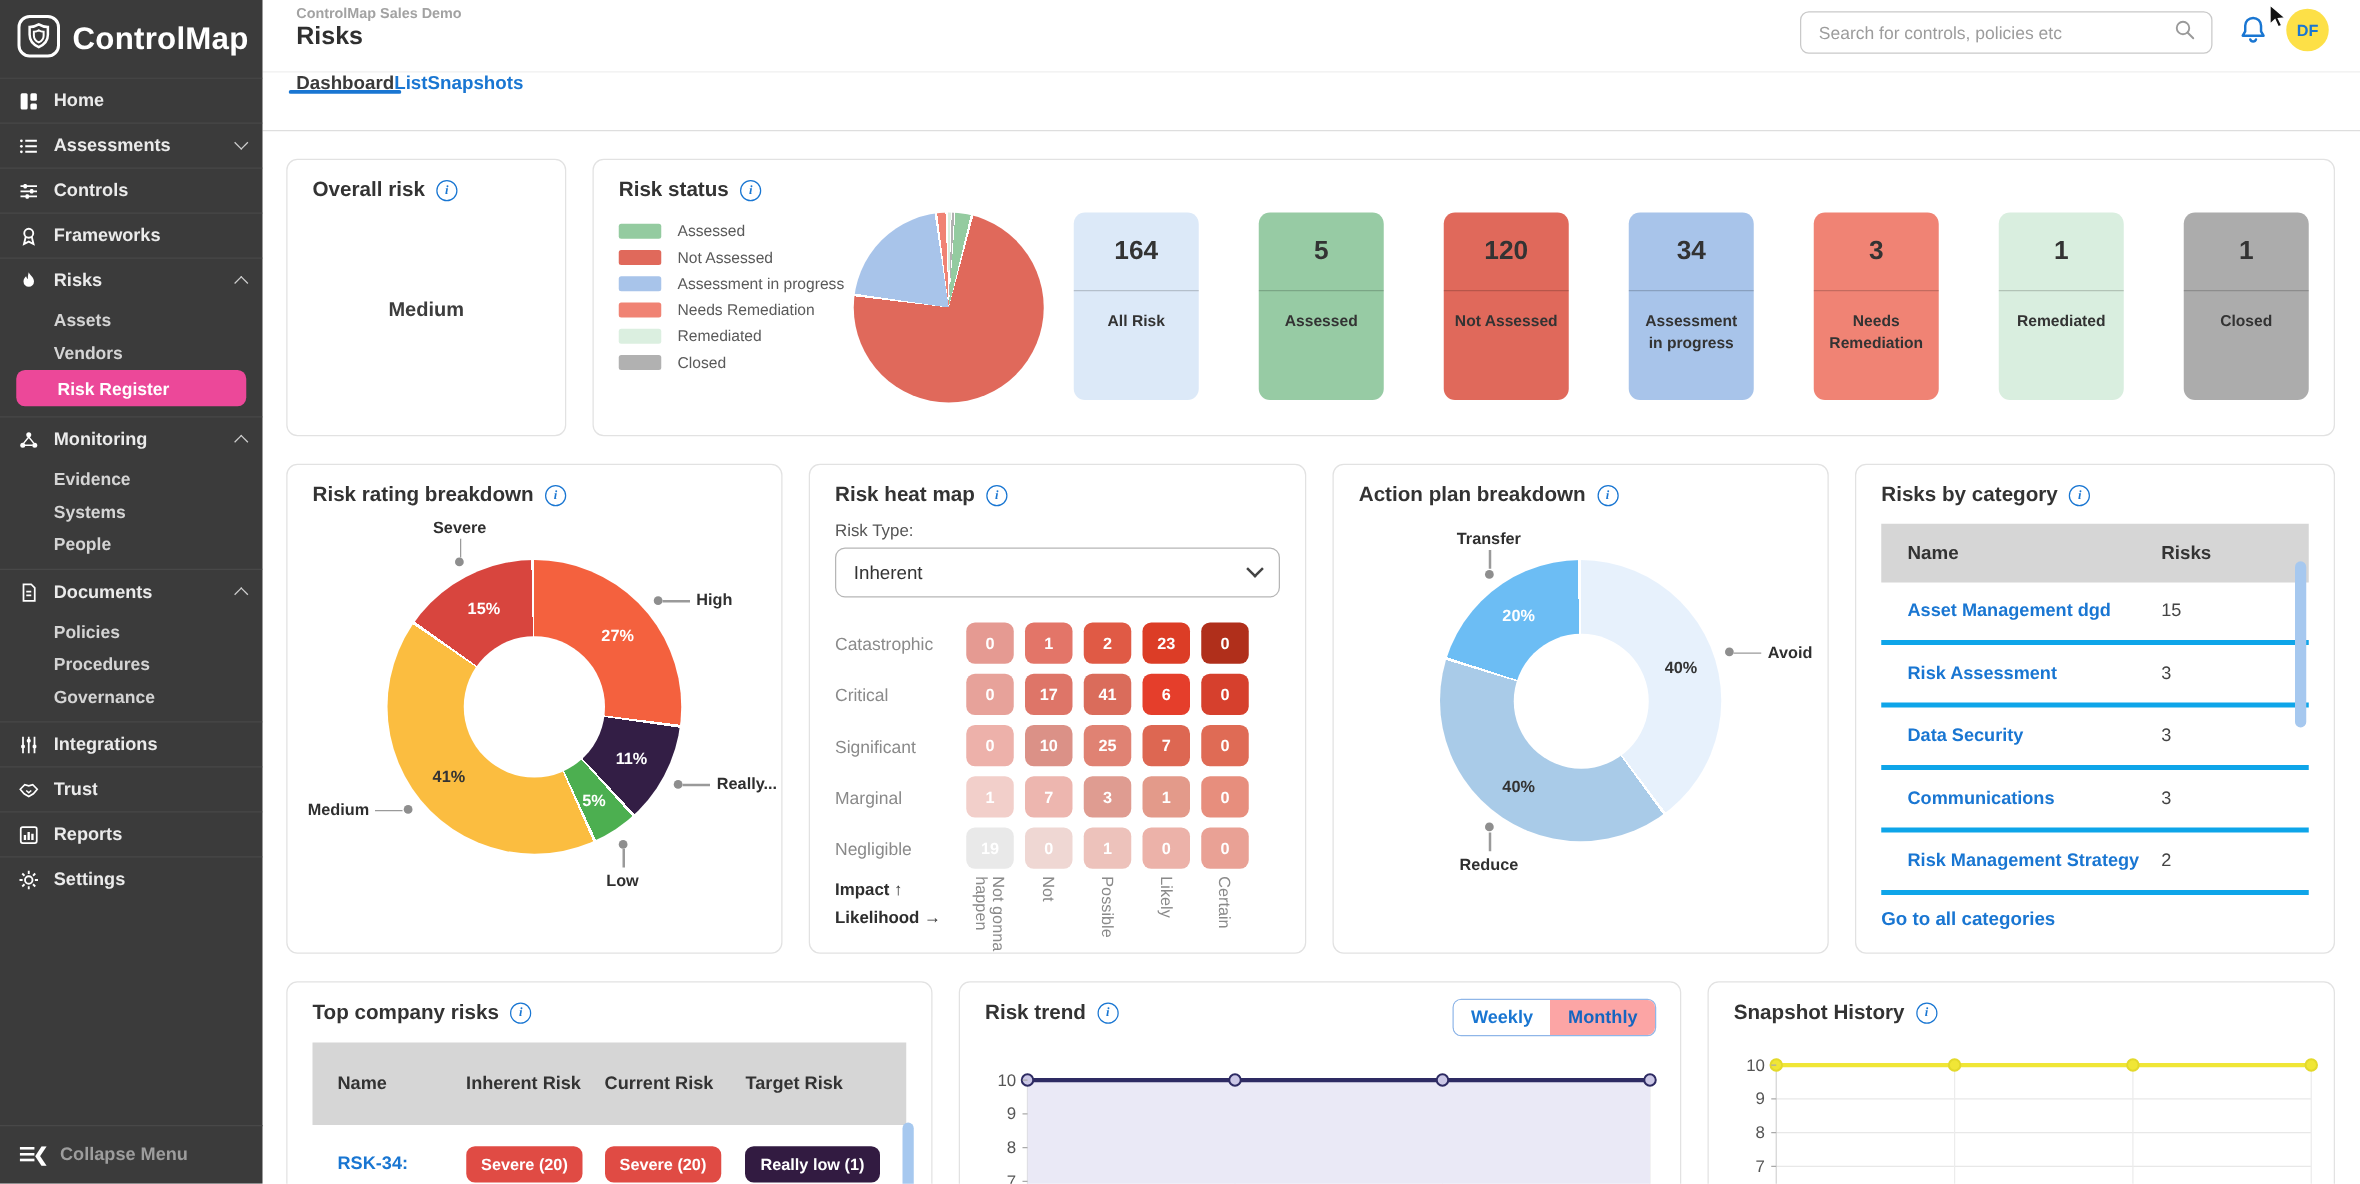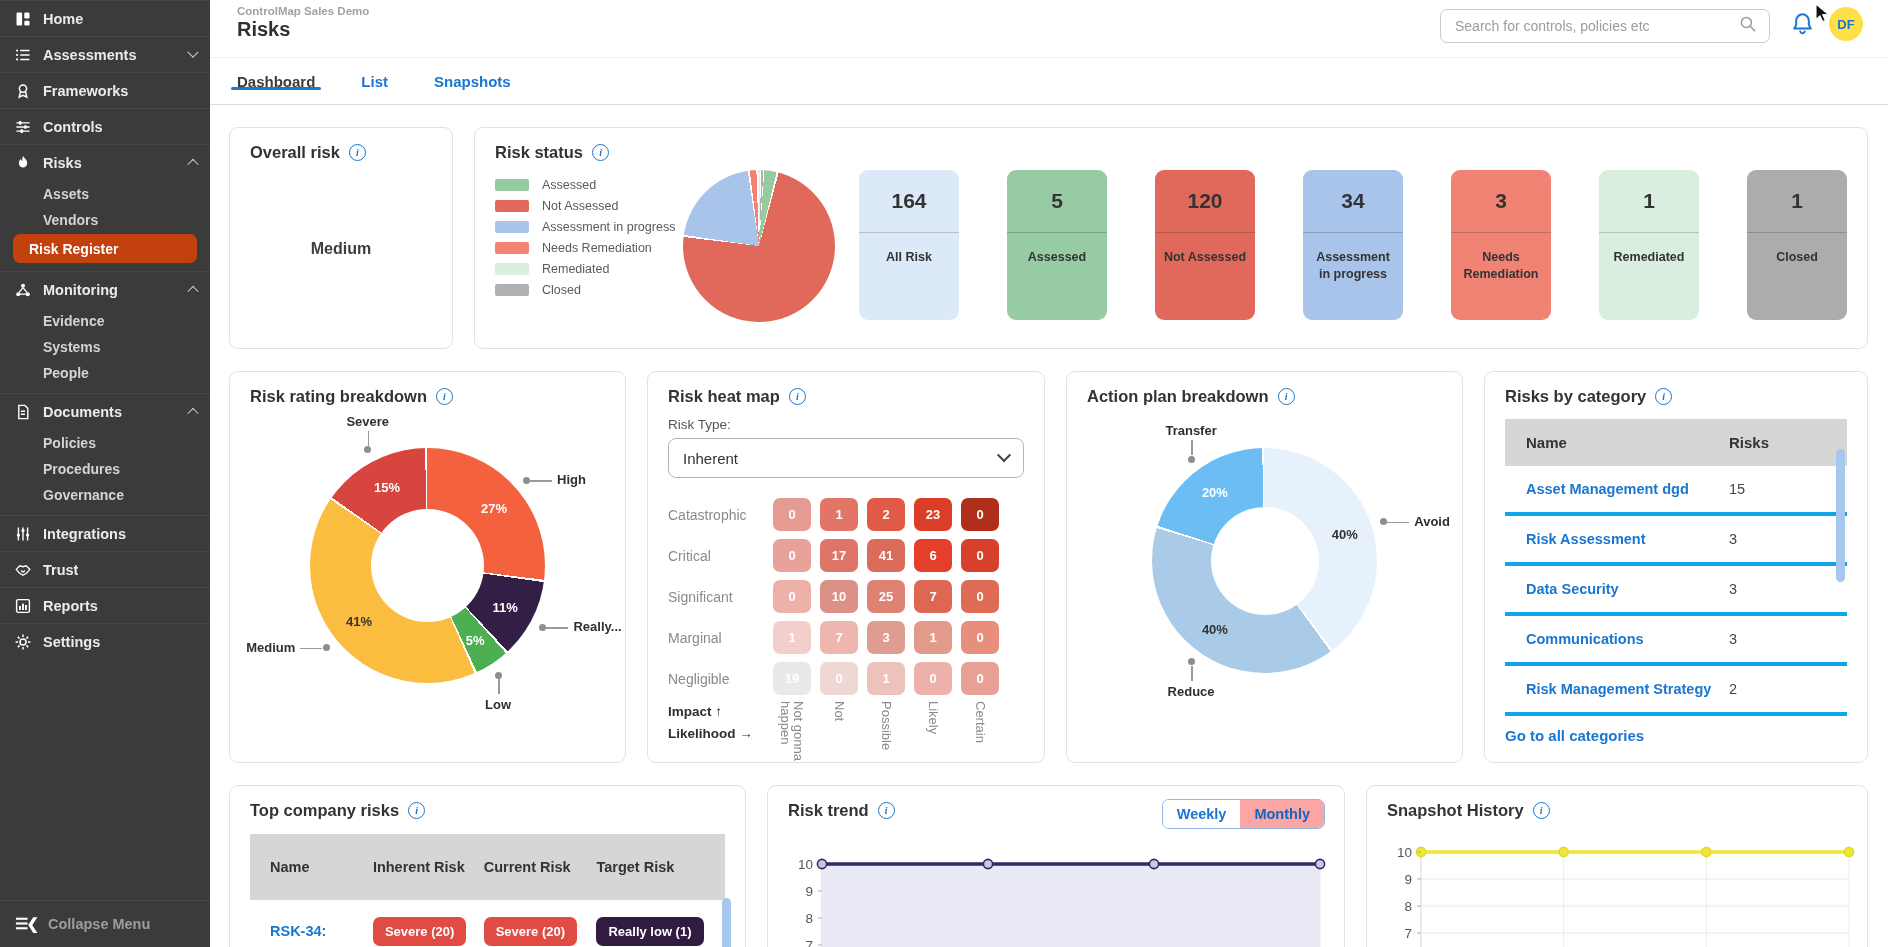--- a/index.html
+++ b/index.html
@@ -16,42 +16,42 @@
             font-size:14.5px;font-weight:700;color:#ebebeb;cursor:pointer;white-space:nowrap}
   .nav-icon{width:19px;height:19px;display:flex;align-items:center;justify-content:center;flex:none}
   .nav-label{overflow:hidden;text-overflow:ellipsis}
   .chev{width:7px;height:7px;border-right:1.8px solid #cfcfcf;border-bottom:1.8px solid #cfcfcf;
         margin-left:auto;flex:none}
   .chev-down{transform:rotate(45deg) translate(-2px,-2px)}
   .chev-up{transform:rotate(-135deg) translate(-1px,-1px)}
   .nav-sub{padding:1px 0 7px}
   .nav-subitem{height:26px;display:flex;align-items:center;padding-left:43px;font-size:14px;
                font-weight:600;color:#d4d4d4;cursor:pointer}
-  .nav-subitem.active{background:#c2410c;color:#fff;margin:1px 13px;padding-left:16px;
+  .nav-subitem.active{background:#ec4899;color:#fff;margin:1px 13px;padding-left:33px;
                       border-radius:7px;height:29px}
   .collapse-row{border-top:1px solid #484848;height:46px;display:flex;align-items:center;gap:11px;
                 padding:0 15px;color:#9d9d9d;font-size:14.5px;font-weight:700;cursor:pointer}
   .collapse-glyph{color:#fff;font-size:15px;font-weight:700;letter-spacing:-2px}
   
   .main{margin-left:210px;position:relative}
   .topbar{height:57px;position:relative;padding:5px 0 0 27px;box-sizing:border-box}
   .breadcrumb{font-size:11.5px;color:#a2a2a2;font-weight:600}
   .page-title{font-size:20px;font-weight:800;color:#303030;margin-top:1px}
   .search-box{position:absolute;right:118px;top:9px;width:330px;height:34px;border:1px solid #c9c9c9;
               border-radius:7px;display:flex;align-items:center;padding:0 12px;box-sizing:border-box;gap:8px}
   .search-box input{border:none;outline:none;flex:1;font-size:14px;color:#555;
                     font-family:"Liberation Sans",sans-serif}
   .search-box input::placeholder{color:#9c9c9c}
   .bell{position:absolute;right:73px;top:11px;cursor:pointer}
   .avatar{position:absolute;right:25px;top:7px;width:34px;height:34px;border-radius:50%;
           background:#fde047;color:#1976d2;font-weight:700;font-size:13px;display:flex;
           align-items:center;justify-content:center;cursor:pointer}
   .cursor-arrow{position:absolute;right:56px;top:3px;z-index:9}
-  .tabs{display:flex;gap:46px;padding-left:27px;border-bottom:1px solid #dedede;
-        border-top:1px solid #efefef;height:46px;align-items:center}
+  .tabs{display:flex;padding-left:27px;border-bottom:1px solid #dedede;
+        border-top:1px solid #efefef;height:46px;align-items:flex-start}
   .tab{font-size:15px;font-weight:700;color:#1976d2;display:flex;align-items:center;
        position:relative;cursor:pointer}
   .tab.active{color:#3a3a3a}
   .tab.active::after{content:"";position:absolute;left:-6px;right:-6px;bottom:0;height:3px;
                      background:#1976d2;border-radius:2px}
   
   .content{padding:22px 20px 0 19px}
   .row{display:flex;gap:21px}
   .row + .row{margin-top:22px}
   .card{background:#fff;border:1px solid #e2e2e2;border-radius:9px;padding:15px 20px;
@@ -138,20 +138,30 @@
   #card-snapshot{flex:1}
   .chart-area{margin-top:14px}
   .sh-legend{display:flex;justify-content:center;align-items:center;margin-top:10px}
   .sh-leg-swatch{width:45px;height:16px;border-radius:2px;margin-right:10px}
   .sh-leg-label{font-size:14.5px;color:#555;margin-right:27px}
 </style>
 </head>
 <body>
 
 <div class="sidebar">
+  <div class="logo">
+    <span>
+      <svg width="36" height="36" viewBox="0 0 36 36" fill="none">
+        <rect x="2.2" y="2.2" width="31.6" height="31.6" rx="8.5" stroke="#fff" stroke-width="2.4"></rect>
+        <path d="M18 8.5c2.6 1.6 5.2 2.1 7.3 2.1v6.2c0 5.1-3.6 8.3-7.3 9.9-3.7-1.6-7.3-4.8-7.3-9.9v-6.2c2.1 0 4.7-.5 7.3-2.1z" stroke="#fff" stroke-width="2"></path>
+        <path d="M18 13.2c1.4.9 2.8 1.1 3.9 1.1v3.3c0 2.7-1.9 4.4-3.9 5.3-2-0.9-3.9-2.6-3.9-5.3v-3.3c1.1 0 2.5-.2 3.9-1.1z" stroke="#fff" stroke-width="1.6"></path>
+      </svg>
+    </span>
+    <span class="logo-text">ControlMap</span>
+  </div>
   <div class="nav">
       <div class="nav-section">
         <div class="nav-item">
           <span class="nav-icon">
             <svg width="18" height="18" viewBox="0 0 18 18" fill="#fff">
               <rect x="2.5" y="2.5" width="5.6" height="13" rx="1.2"></rect>
               <rect x="10.3" y="2.5" width="5.2" height="6" rx="1.2"></rect>
               <rect x="10.3" y="10.8" width="5.2" height="4.7" rx="1.2"></rect>
             </svg>
           </span>
@@ -172,43 +182,43 @@
               </g>
             </svg>
           </span>
           <span class="nav-label">Assessments</span>
           <span class="chev chev-down"></span>
         </div>
       </div>
       <div class="nav-section">
         <div class="nav-item">
           <span class="nav-icon">
-            <svg width="18" height="18" viewBox="0 0 18 18" fill="none" stroke="#fff" stroke-width="1.5">
-              <circle cx="9" cy="6.6" r="3.6"></circle>
-              <path d="M6.6 9.4 5.2 15.2l3.8-1.9 3.8 1.9-1.4-5.8"></path>
-            </svg>
-          </span>
-          <span class="nav-label">Frameworks</span>
-        </div>
-      </div>
-      <div class="nav-section">
-        <div class="nav-item">
-          <span class="nav-icon">
             <svg width="18" height="18" viewBox="0 0 18 18">
               <g stroke="#fff" stroke-width="1.4">
                 <path d="M2.4 4.9h13.2M2.4 9h13.2M2.4 13.1h13.2"></path>
               </g>
               <g fill="#fff">
                 <rect x="4.8" y="3.1" width="2.7" height="3.6" rx="1"></rect>
                 <rect x="10" y="7.2" width="2.7" height="3.6" rx="1"></rect>
                 <rect x="6.4" y="11.3" width="2.7" height="3.6" rx="1"></rect>
               </g>
             </svg>
           </span>
           <span class="nav-label">Controls</span>
+        </div>
+      </div>
+      <div class="nav-section">
+        <div class="nav-item">
+          <span class="nav-icon">
+            <svg width="18" height="18" viewBox="0 0 18 18" fill="none" stroke="#fff" stroke-width="1.5">
+              <circle cx="9" cy="6.6" r="3.6"></circle>
+              <path d="M6.6 9.4 5.2 15.2l3.8-1.9 3.8 1.9-1.4-5.8"></path>
+            </svg>
+          </span>
+          <span class="nav-label">Frameworks</span>
         </div>
       </div>
       <div class="nav-section">
         <div class="nav-item">
           <span class="nav-icon">
             <svg width="18" height="18" viewBox="0 0 18 18">
               <path d="M9 1.8c1.1 2.7 4.2 3.8 4.2 7.4a4.2 4.2 0 0 1-8.4 0c0-2.1 1-3.2 2.1-4.3.2 1 .6 1.7 1.5 2.2-.3-1.9.2-3.7.6-5.3z" fill="#fff"></path>
             </svg>
           </span>
           <span class="nav-label">Risks</span>

